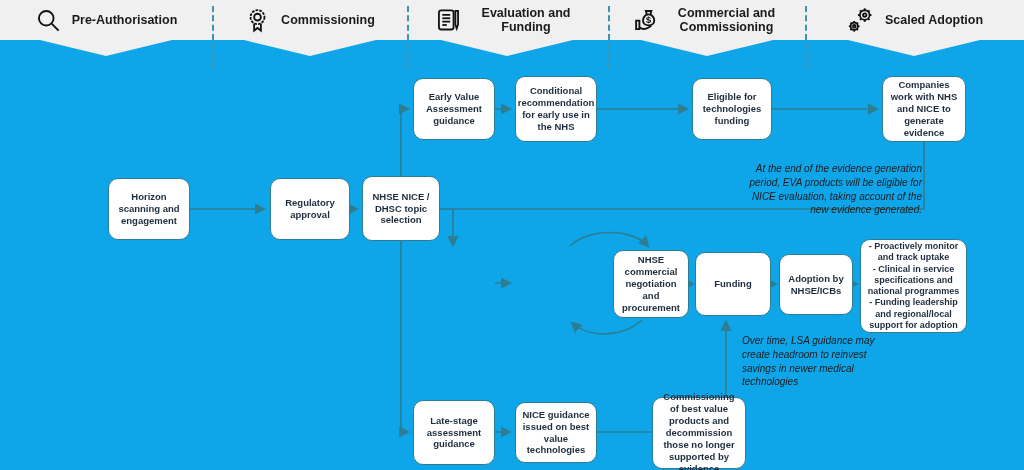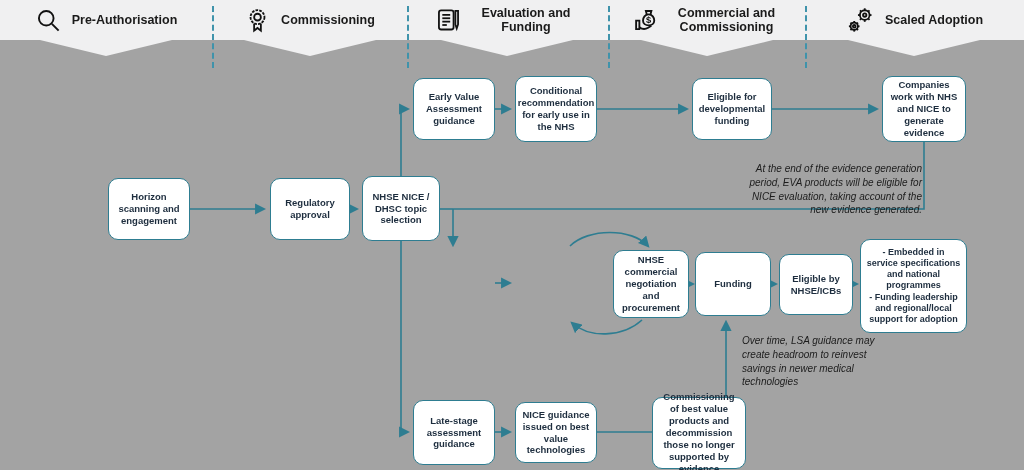--- a/index.html
+++ b/index.html
@@ -1,17 +1,17 @@
 <!DOCTYPE html>
 <html><head>
 <meta charset="utf-8">
 <style>
   * { margin:0; padding:0; box-sizing:border-box; }
   body { background:#fff; font-family:"Liberation Sans", sans-serif; }
-  #stage { position:relative; width:1024px; height:470px; background:#a3a3a3; overflow:hidden; }
+  #stage { position:relative; width:1024px; height:470px; background:#0ea5e9; overflow:hidden; }
 
   
   .band-svg { position:absolute; left:0; top:0; }
   .hdr-seg { position:absolute; top:0; height:40px; display:flex; align-items:center; justify-content:center; gap:10px; }
   .hdr-label { font-size:12.5px; font-weight:bold; color:#1a1a1a; line-height:1.15; text-align:center; }
   .nowrap { white-space:nowrap; }
   .wrap2 { max-width:108px; }
   .hdr-icon { flex:0 0 auto; display:block; }
   .sep { position:absolute; top:6px; height:62px; width:0; border-left:2px dashed #3f93ab; }
 
@@ -139,30 +139,31 @@
       <path d="M726 397 V322" marker-end="url(#arr)"></path>
     </g>
   </svg>
 
   <div class="node" style="left:108px;top:178px;width:82px;height:62px">Horizon scanning and engagement</div>
   <div class="node" style="left:270px;top:178px;width:80px;height:62px">Regulatory approval</div>
   <div class="node" style="left:362px;top:176px;width:78px;height:65px">NHSE  NICE / DHSC topic selection</div>
 
   <div class="node" style="left:413px;top:78px;width:82px;height:62px">Early Value Assessment guidance</div>
   <div class="node" style="left:515px;top:76px;width:82px;height:66px">Conditional recommendation for early use in the NHS</div>
-  <div class="node" style="left:692px;top:78px;width:80px;height:62px">Eligible for developmental funding</div>
+  <div class="node" style="left:692px;top:78px;width:80px;height:62px">Eligible for technologies funding</div>
   <div class="node" style="left:882px;top:76px;width:84px;height:66px">Companies work with NHS and NICE to generate evidence</div>
 
   <div class="node" style="left:613px;top:250px;width:76px;height:68px">NHSE commercial negotiation and procurement</div>
   <div class="node" style="left:695px;top:252px;width:76px;height:64px">Funding</div>
-  <div class="node" style="left:779px;top:254px;width:74px;height:61px">Eligible by NHSE/ICBs</div>
+  <div class="node" style="left:779px;top:254px;width:74px;height:61px">Adoption by NHSE/ICBs</div>
 
   <div class="node outcomes-box" style="left:860px;top:239px;width:107px;height:94px">
     <div>
-      <span>- Embedded in service specifications and national programmes</span>
+      <span>- Proactively monitor and track uptake</span>
+      <span>- Clinical in service specifications and national programmes</span>
       <span>- Funding leadership and regional/local support for adoption</span>
     </div>
   </div>
 
   <div class="node" style="left:413px;top:400px;width:82px;height:65px">Late-stage assessment guidance</div>
   <div class="node" style="left:515px;top:402px;width:82px;height:61px">NICE guidance issued on best value technologies</div>
   <div class="node" style="left:652px;top:397px;width:94px;height:72px">Commissioning of best value products and decommission those no longer supported by evidence</div>
 
   <div class="note right" style="left:748px;top:162px;width:174px">At the end of the evidence generation period, EVA products will be eligible for NICE evaluation, taking account of the new evidence generated.</div>
   <div class="note" style="left:742px;top:334px;width:148px">Over time, LSA guidance may create headroom to reinvest savings in newer medical technologies</div>

